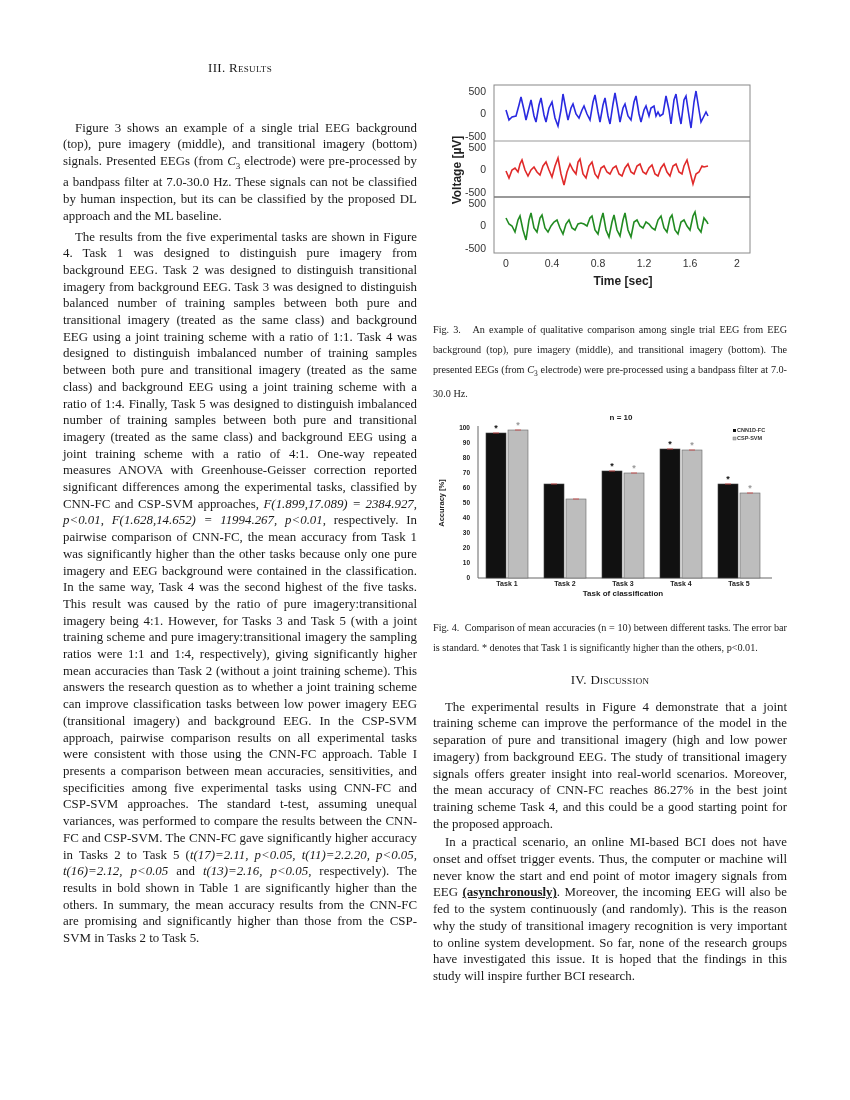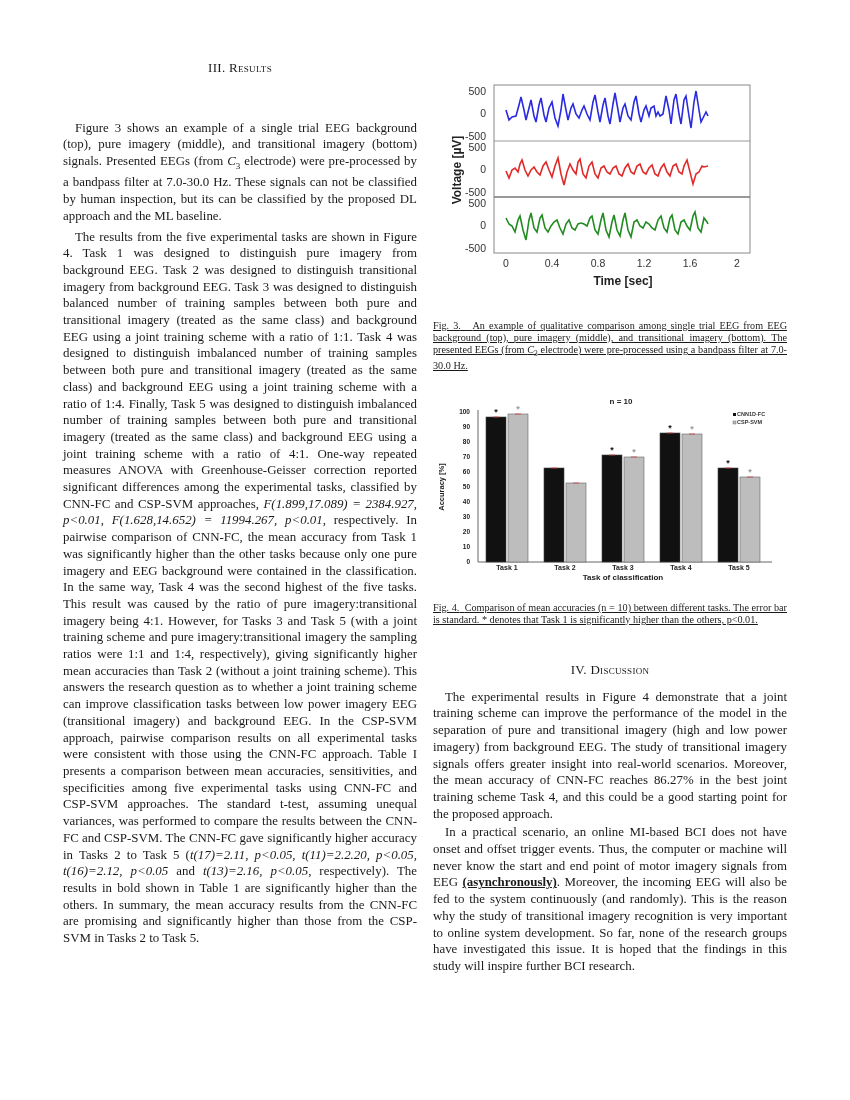--- a/index.html
+++ b/index.html
@@ -5,21 +5,21 @@
   html, body { margin:0; padding:0; background:#ffffff; }
   body { width:850px; height:1100px; position:relative; overflow:hidden;
          font-family:"Liberation Serif", "DejaVu Serif", serif; color:#1a1a1a; }
   .col { position:absolute; font-size:12.9px; line-height:16.7px; text-align:justify; }
   .col p { margin:0; text-indent:12px; }
   .col p + p { margin-top:4px; }
   .left { left:63px; top:60px; width:354px; }
   .right { left:433px; width:354px; }
   .section-title { text-align:center; font-size:13px; letter-spacing:0.3px; margin:0; text-indent:0 !important; }
   .sc { font-variant:small-caps; }
-  .caption { font-size:10.2px; line-height:12px; text-align:justify; text-indent:0 !important;text-decoration:underline; }
+  .caption { font-size:10.2px; line-height:20px; text-align:justify; text-indent:0 !important; }
   .fig { position:absolute; }
   svg text { font-family:"Liberation Sans", "DejaVu Sans", sans-serif; }
   i { font-style:italic; }
   b { font-weight:bold;text-decoration:underline; }
 </style>
 </head>
 <body>
 
 <div class="col left">
   <p class="section-title" style="margin-bottom:43px;">
@@ -59,21 +59,21 @@
     <path id="blue" fill="none" stroke="#2a2ae0" stroke-width="1.6" d="M70,30 L73,40 L76,37 L80,36 L83,25 L85,17 L88,30 L90,40 L93,28 L95,20 L98,36 L100,42 L103,25 L105,18 L108,35 L110,42 L113,28 L116,22 L119,38 L122,46 L125,30 L127,14 L130,30 L132,40 L135,28 L137,24 L140,34 L143,38 L146,30 L148,26 L151,34 L154,40 L157,22 L159,15 L162,32 L164,42 L167,25 L169,18 L172,36 L174,44 L177,24 L179,13 L182,30 L184,42 L187,28 L189,24 L192,36 L195,40 L198,22 L200,16 L203,34 L205,42 L208,30 L210,26 L213,36 L215,28 L218,26 L220,36 L222,32 L224,36 L227,34 L230,16 L233,30 L235,44 L238,20 L240,14 L243,34 L245,44 L248,20 L250,16 L253,36 L255,48 L258,22 L260,11 L263,30 L265,42 L268,36 L270,32 L272,36"></path>
     <path fill="none" stroke="#e02a2a" stroke-width="1.6" d="M70,91 L73,98 L76,90 L79,88 L82,92 L84,84 L86,80 L89,90 L92,96 L95,90 L98,87 L101,92 L104,95 L107,86 L110,82 L113,90 L116,97 L119,86 L122,78 L125,94 L128,105 L131,92 L134,84 L137,90 L140,94 L142,82 L144,79 L147,94 L150,98 L153,86 L156,82 L159,94 L162,98 L165,88 L168,86 L171,92 L174,94 L177,88 L180,86 L183,94 L186,96 L189,88 L192,84 L195,92 L198,94 L201,86 L204,84 L207,92 L210,94 L213,88 L216,85 L219,94 L222,96 L225,88 L228,84 L231,92 L234,96 L237,86 L240,84 L243,92 L246,94 L248,86 L251,80 L254,92 L257,104 L260,94 L263,92 L266,86 L268,87 L272,86"></path>
     <path fill="none" stroke="#228b22" stroke-width="1.6" d="M70,138 L73,144 L76,146 L79,152 L82,140 L84,136 L87,150 L90,160 L93,140 L95,133 L98,148 L101,152 L104,138 L106,135 L109,148 L112,152 L115,146 L118,142 L121,140 L124,148 L127,154 L130,144 L133,140 L136,148 L139,150 L142,144 L145,143 L148,144 L151,146 L154,138 L156,136 L159,150 L162,154 L165,140 L167,133 L170,150 L173,157 L176,142 L178,135 L181,150 L184,156 L187,140 L189,133 L192,150 L195,157 L198,142 L201,140 L204,146 L207,148 L210,142 L213,144 L216,148 L219,150 L222,140 L225,136 L228,148 L231,152 L234,138 L236,135 L239,150 L242,154 L245,142 L248,140 L251,146 L254,150 L257,136 L259,132 L262,148 L265,152 L268,138 L271,142 L272,144"></path>
   </svg>
 </div>
 
 <div class="col right" style="top:320px;">
   <p class="caption"><span>Fig. 3.</span>&nbsp;&nbsp; <span>An example of qualitative comparison among single trial EEG from EEG background (top), pure imagery (middle), and transitional imagery (bottom). The presented EEGs (from </span><i>C</i><sub style="font-size:7.5px;">3</sub><span> electrode) were pre-processed using a bandpass filter at 7.0-30.0 Hz.</span></p>
 </div>
 
-<div class="fig" style="left:432px; top:392px; width:350px; height:195px;">
+<div class="fig" style="left:432px; top:408px; width:350px; height:195px;">
   <svg width="350" height="195" viewBox="0 0 350 195">
     <text x="189" y="12" font-size="8" font-weight="bold" fill="#222" text-anchor="middle">n = 10</text>
     <g font-size="6.5" font-weight="bold" fill="#222" text-anchor="end">
       <text x="38" y="172">0</text>
         <text x="38" y="157">10</text>
         <text x="38" y="142">20</text>
       <text x="38" y="127">30</text>
         <text x="38" y="112">40</text>
         <text x="38" y="97">50</text>
       <text x="38" y="82">60</text>
@@ -135,21 +135,21 @@
 
     <g font-size="5.5" font-weight="bold" fill="#333">
       <rect x="301" y="21" width="3" height="3" fill="#111"></rect>
         <text x="305" y="24">CNN1D-FC</text>
       <rect x="301" y="29" width="3" height="3" fill="#bdbdbd" stroke="#555" stroke-width="0.4"></rect>
         <text x="305" y="32">CSP-SVM</text>
     </g>
   </svg>
 </div>
 
-<div class="col right" style="top:602px;">
+<div class="col right" style="top:618px;">
   <p class="caption"><span>Fig. 4.</span>&nbsp; <span>Comparison of mean accuracies (n = 10) between different tasks. The error bar is standard. * denotes that Task 1 is significantly higher than the others, p&lt;0.01.</span></p>
-  <p class="section-title" style="margin-top:36px; margin-bottom:10px;">
+  <p class="section-title" style="margin-top:14px; margin-bottom:10px;">
     <span>IV.</span>
     <span class="sc">Discussion</span>
   </p>
   <p>The experimental results in Figure 4 demonstrate that a joint training scheme can improve the performance of the model in the separation of pure and transitional imagery (high and low power imagery) from background EEG. The study of transitional imagery signals offers greater insight into real-world scenarios. Moreover, the mean accuracy of CNN-FC reaches 86.27% in the best joint training scheme Task 4, and this could be a good starting point for the proposed approach.</p>
   <p style="margin-top:2px;"><span>In a practical scenario, an online MI-based BCI does not have onset and offset trigger events. Thus, the computer or machine will never know the start and end point of motor imagery signals from EEG </span><b>(asynchronously)</b><span>. Moreover, the incoming EEG will also be fed to the system continuously (and randomly). This is the reason why the study of transitional imagery recognition is very important to online system development. So far, none of the research groups have investigated this issue. It is hoped that the findings in this study will inspire further BCI research.</span></p>
 </div>
 
 </body></html>

